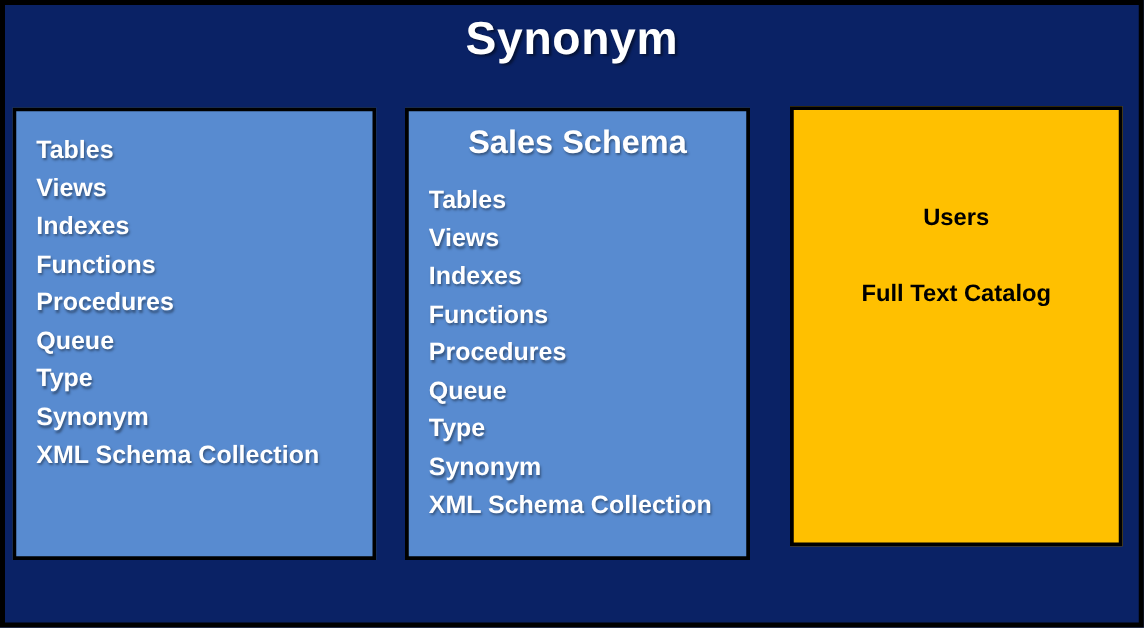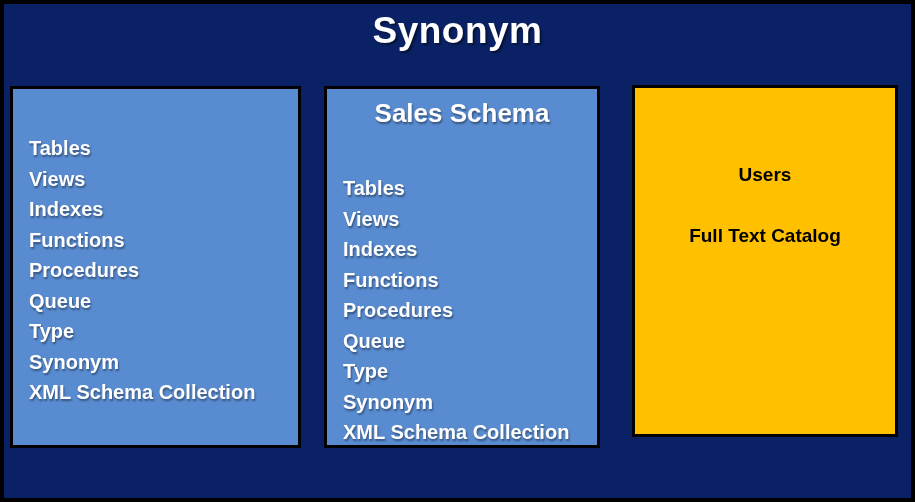--- a/index.html
+++ b/index.html
@@ -38,21 +38,21 @@
   .schema-title {
     padding-top: 9px;
     text-align: center;
     color: #ffffff;
     font-size: 26px;
     font-weight: bold;
     text-shadow: 1px 2px 2px rgba(0,0,0,0.4);
   }
   .schema-list {
     list-style: none;
-    margin: 44px 0 0 0;
+    margin: 16px 0 0 0;
     padding: 0 0 0 16px;
   }
   .schema-list li {
     color: #ffffff;
     font-size: 20px;
     font-weight: bold;
     line-height: 30.5px;
     text-shadow: 1px 2px 2px rgba(0,0,0,0.4);
     white-space: nowrap;
   }

